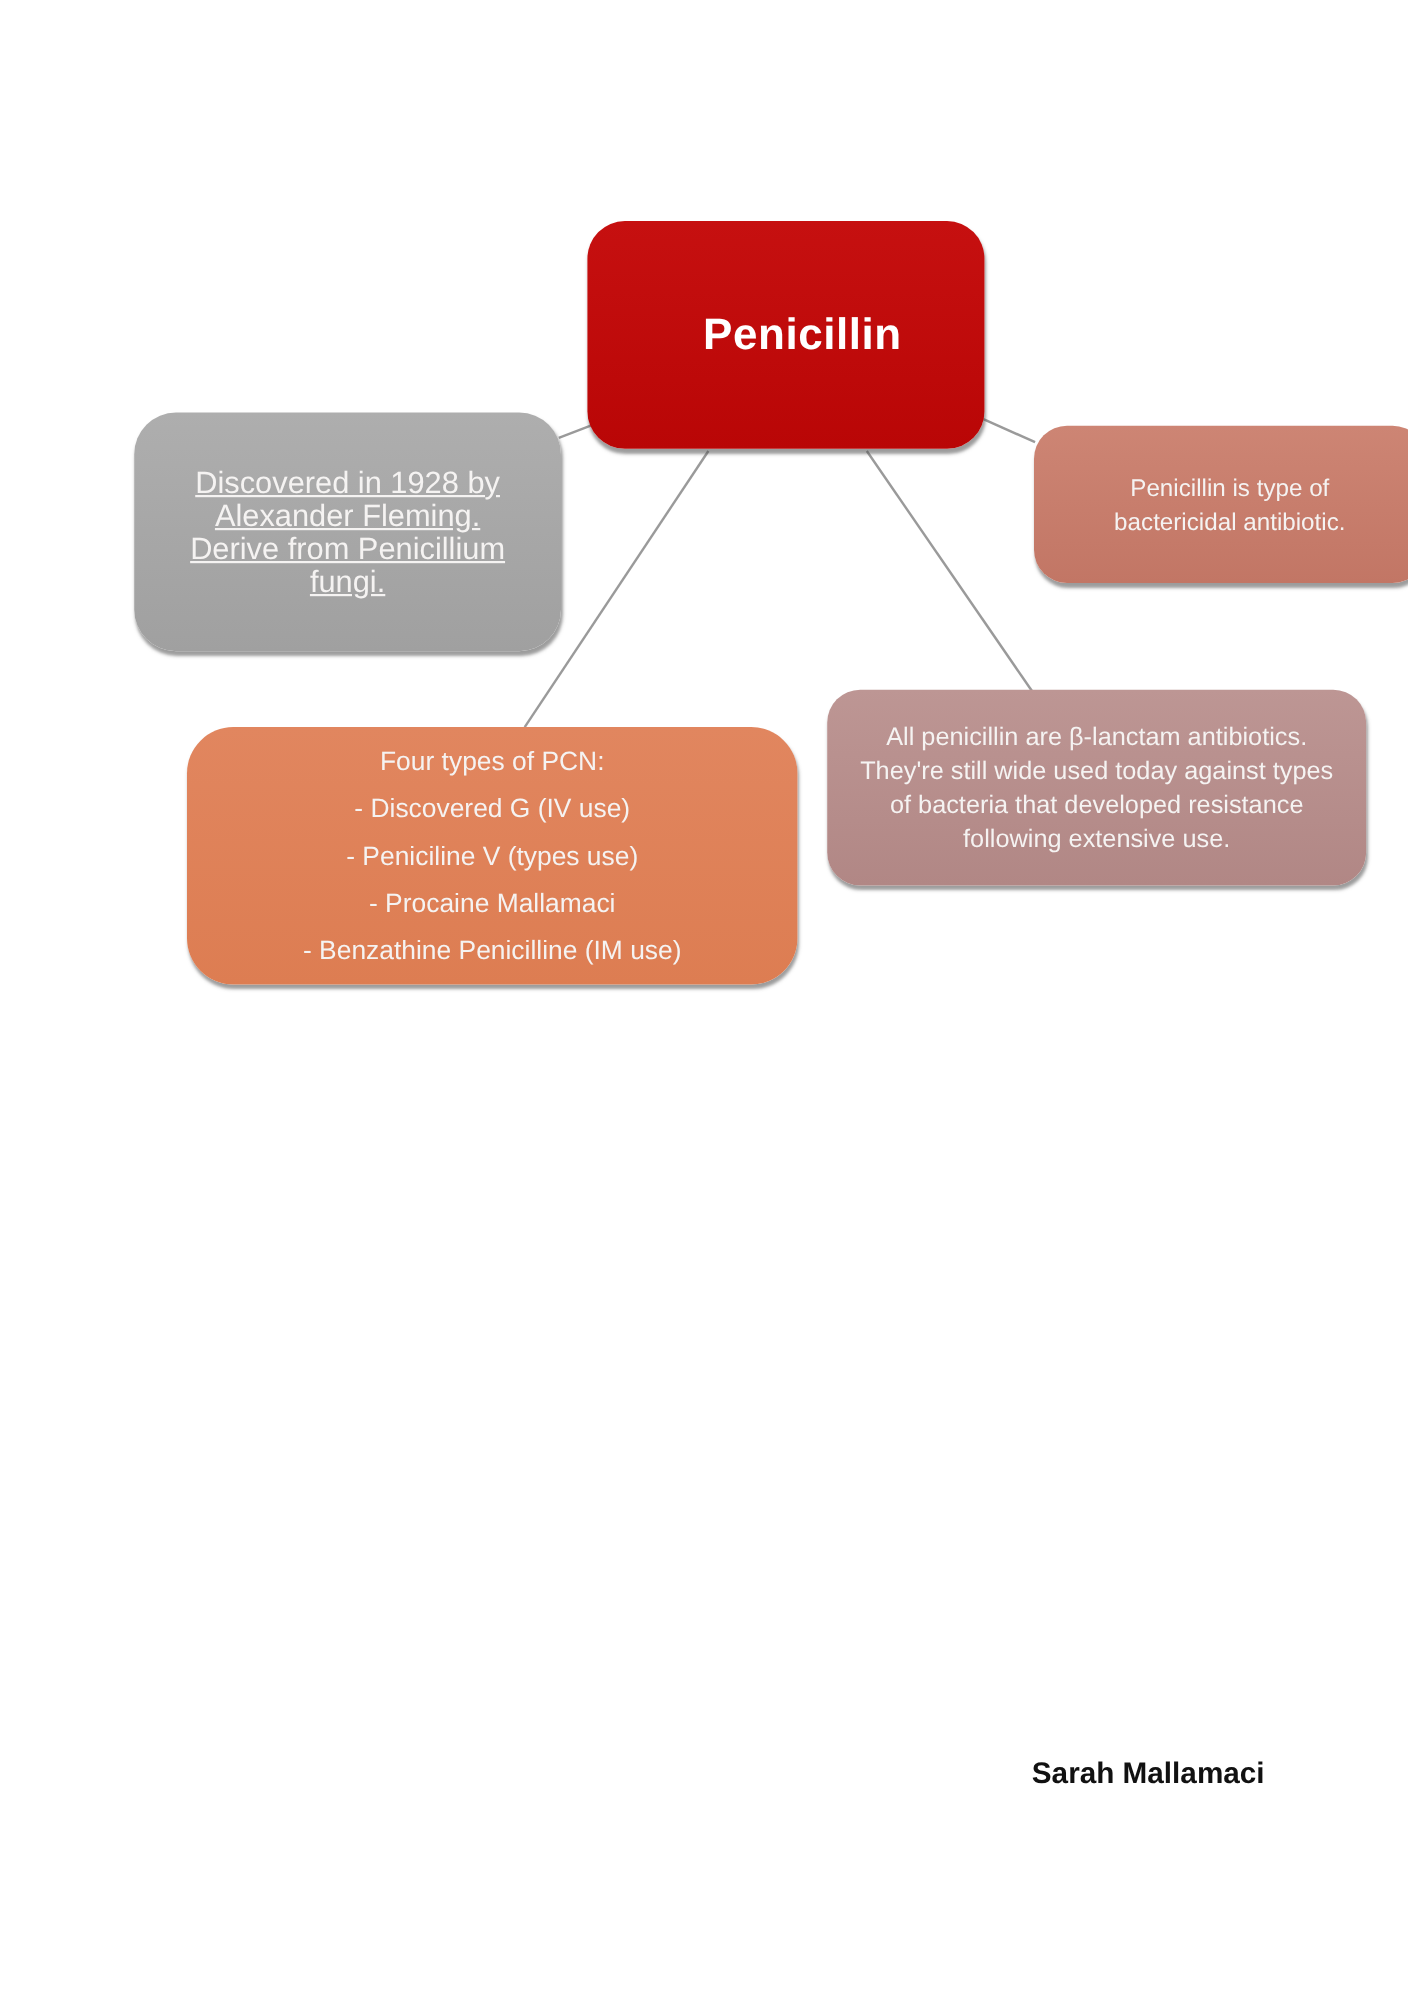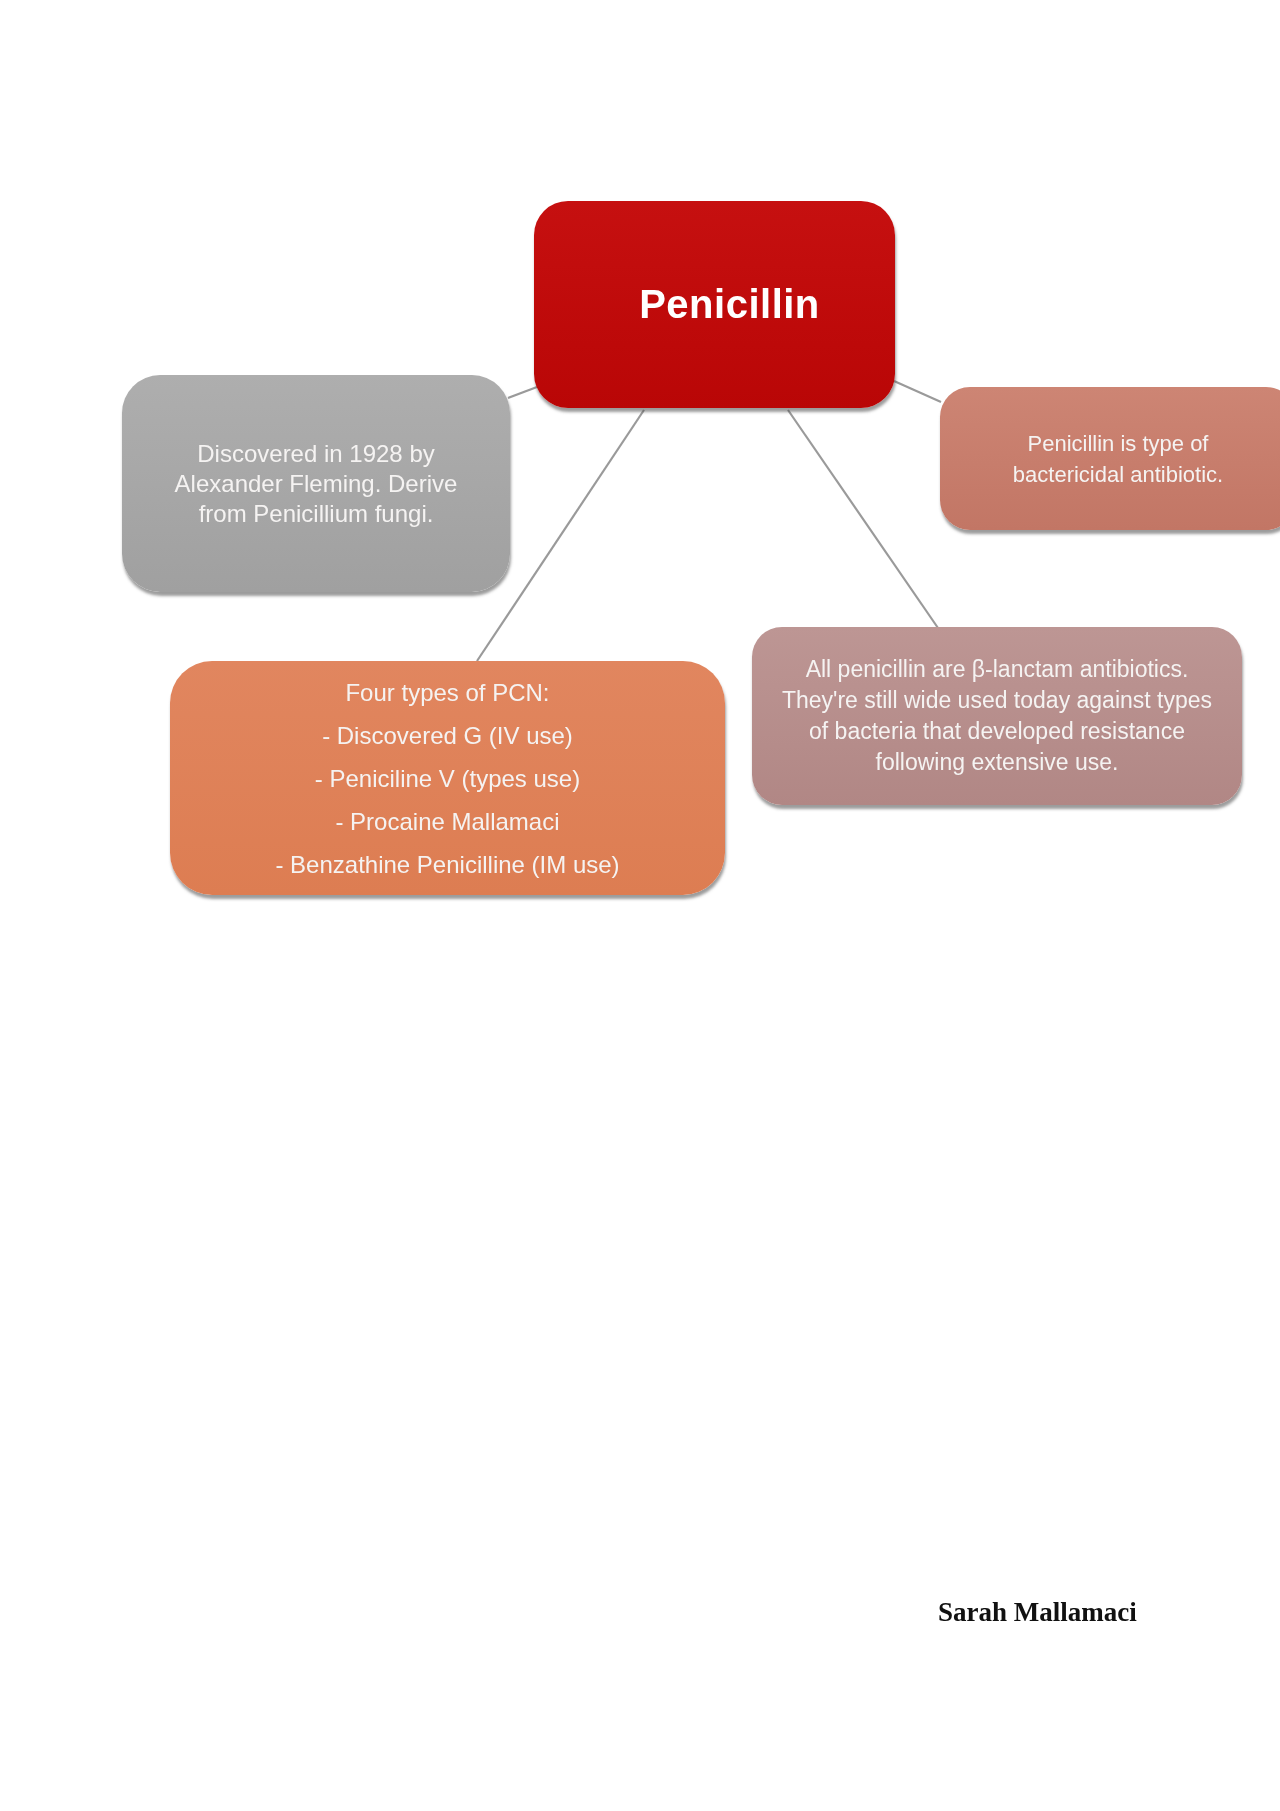--- a/index.html
+++ b/index.html
@@ -4,28 +4,28 @@
 <style>
   html,body{margin:0;padding:0;background:#ffffff;}
   body{width:1280px;height:1811px;position:relative;font-family:"Liberation Sans",sans-serif;overflow:hidden;}
   .stage{position:absolute;inset:0;width:1280px;height:1811px;}
   svg.connectors{position:absolute;left:0;top:0;width:1280px;height:1811px;z-index:1;}
   .node{position:absolute;z-index:2;display:flex;flex-direction:column;align-items:center;justify-content:center;
         text-align:center;color:#f5f3f2;box-shadow:1px 4px 3px rgba(75,75,75,0.55);}
   .node-center{left:534px;top:201px;width:361px;height:207px;border-radius:34px;}
   .node-center .ttl{font-size:40px;font-weight:bold;color:#ffffff;letter-spacing:0.5px;margin-left:30px;}
   .node-discovery{left:122px;top:375px;width:388px;height:217px;border-radius:38px;}
-  .node-discovery .txt{font-size:24px;line-height:30px;width:316px;}
+  .node-discovery .txt{font-size:28px;line-height:30px;width:316px;text-decoration:underline;}
   .node-type{left:940px;top:387px;width:356px;height:143px;border-radius:30px;}
   .node-type .txt{font-size:22px;line-height:31px;width:232px;}
   .node-four{left:122px;top:661px;width:555px;height:234px;border-radius:42px;}
   .node-four .line{font-size:24px;line-height:43px;width:520px;}
   .node-beta{left:752px;top:627px;width:490px;height:178px;border-radius:30px;justify-content:center;}
   .node-beta .txt{font-size:23px;line-height:31px;width:442px;}
-  .signature{position:absolute;left:938px;top:1597px;z-index:2;font-family:Liberation Serif, serif;
+  .signature{position:absolute;left:938px;top:1597px;z-index:2;font-family:Liberation Sans, sans-serif;
              font-weight:bold;font-size:27px;color:#111111;white-space:nowrap;}
 </style>
 </head>
 <body>
 
 <div class="stage">
 
   <svg class="connectors" viewBox="0 0 1280 1811">
     <line x1="508" y1="398" x2="537" y2="387" stroke-width="2.2" stroke="#9a9a9a"></line>
     <line x1="644" y1="410" x2="477" y2="661" stroke-width="2.2" stroke="#9a9a9a"></line>

